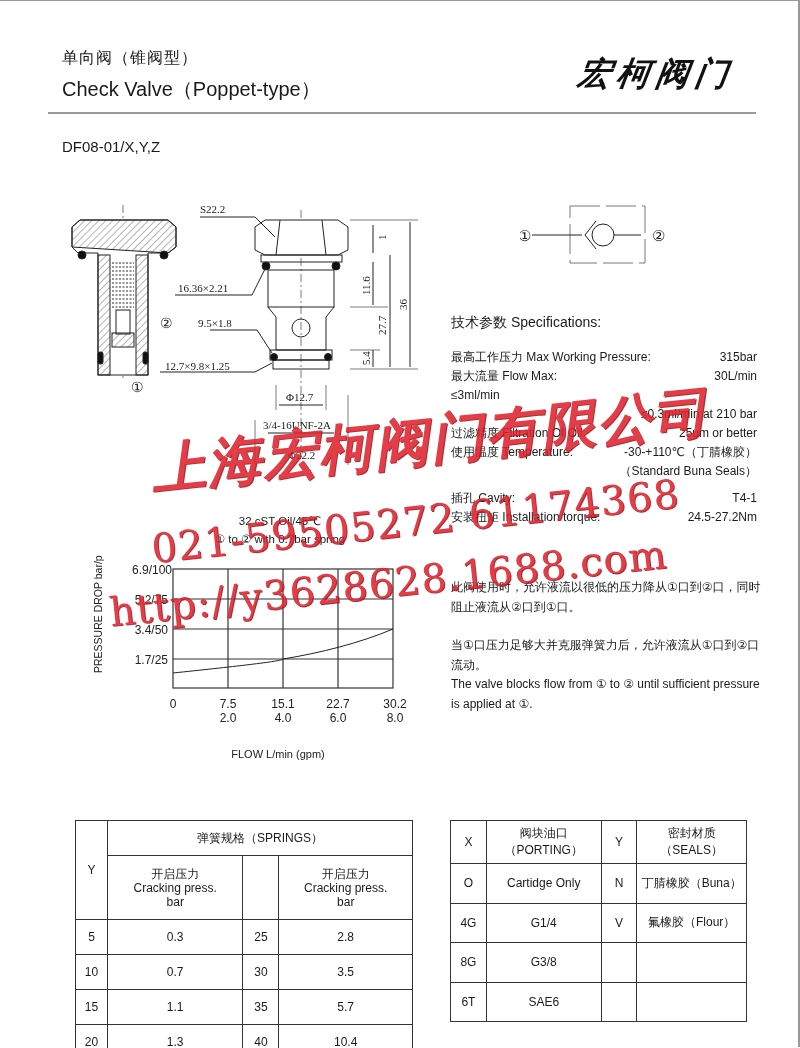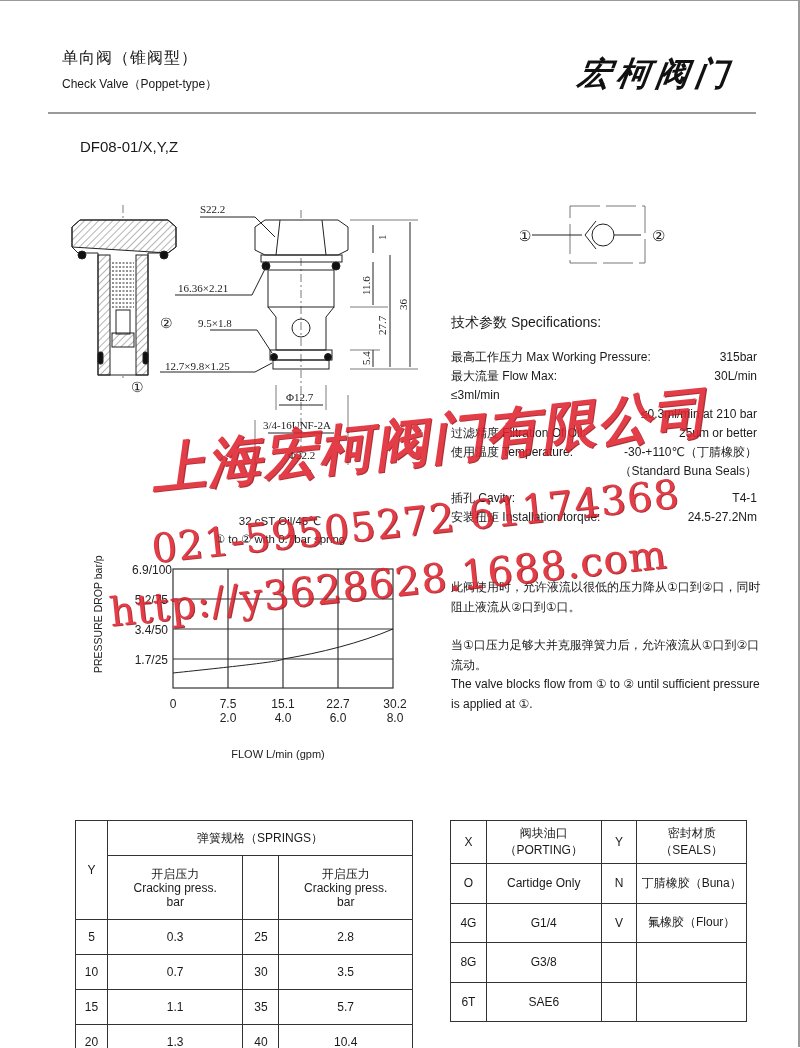--- a/index.html
+++ b/index.html
@@ -2,25 +2,25 @@
 <html><head>
 <meta charset="utf-8">
 <style>
   html, body { margin: 0; padding: 0; background: #ffffff; }
   body { width: 800px; height: 1048px; position: relative; overflow: hidden;
          font-family: "Liberation Sans", "DejaVu Sans", sans-serif; color: #1a1a1a; }
   .page-frame { position: absolute; left: 0; top: 0; width: 798px; height: 1046px;
                 border-top: 1px solid #9a9a9a; border-right: 2px solid #9a9a9a; }
   .abs { position: absolute; }
   .title-cn { left: 62px; top: 48px; font-size: 16px; letter-spacing: 1px; text-align: right; }
-  .title-en { left: 62px; top: 76px; font-size: 12px; }
+  .title-en { left: 62px; top: 76px; font-size: 20px; }
   .brand { left: 578px; top: 52px; font-size: 33px; font-family: "DejaVu Serif", serif;
            font-weight: bold; font-style: italic; letter-spacing: 6px; color: #111; transform: skewX(-8deg); }
   .rule { left: 48px; top: 112px; width: 708px; height: 2px; background: #9a9a9a; }
-  .model { left: 62px; top: 138px; font-size: 15px; margin-left: 18px; }
+  .model { left: 62px; top: 138px; font-size: 15px; }
 
   .drawing { left: 60px; top: 195px; width: 370px; height: 280px; }
   .symbol { left: 520px; top: 205px; width: 180px; height: 70px; }
 
   .specs { left: 451px; top: 314px; width: 306px; font-size: 12px; }
   .specs .spec-title { font-size: 14px; margin-bottom: 16px; }
   .spec-row { display: flex; justify-content: space-between; height: 19px; line-height: 19px; }
   .spec-row.gap { margin-top: 8px; }
   .spec-val { text-align: right; }
 

